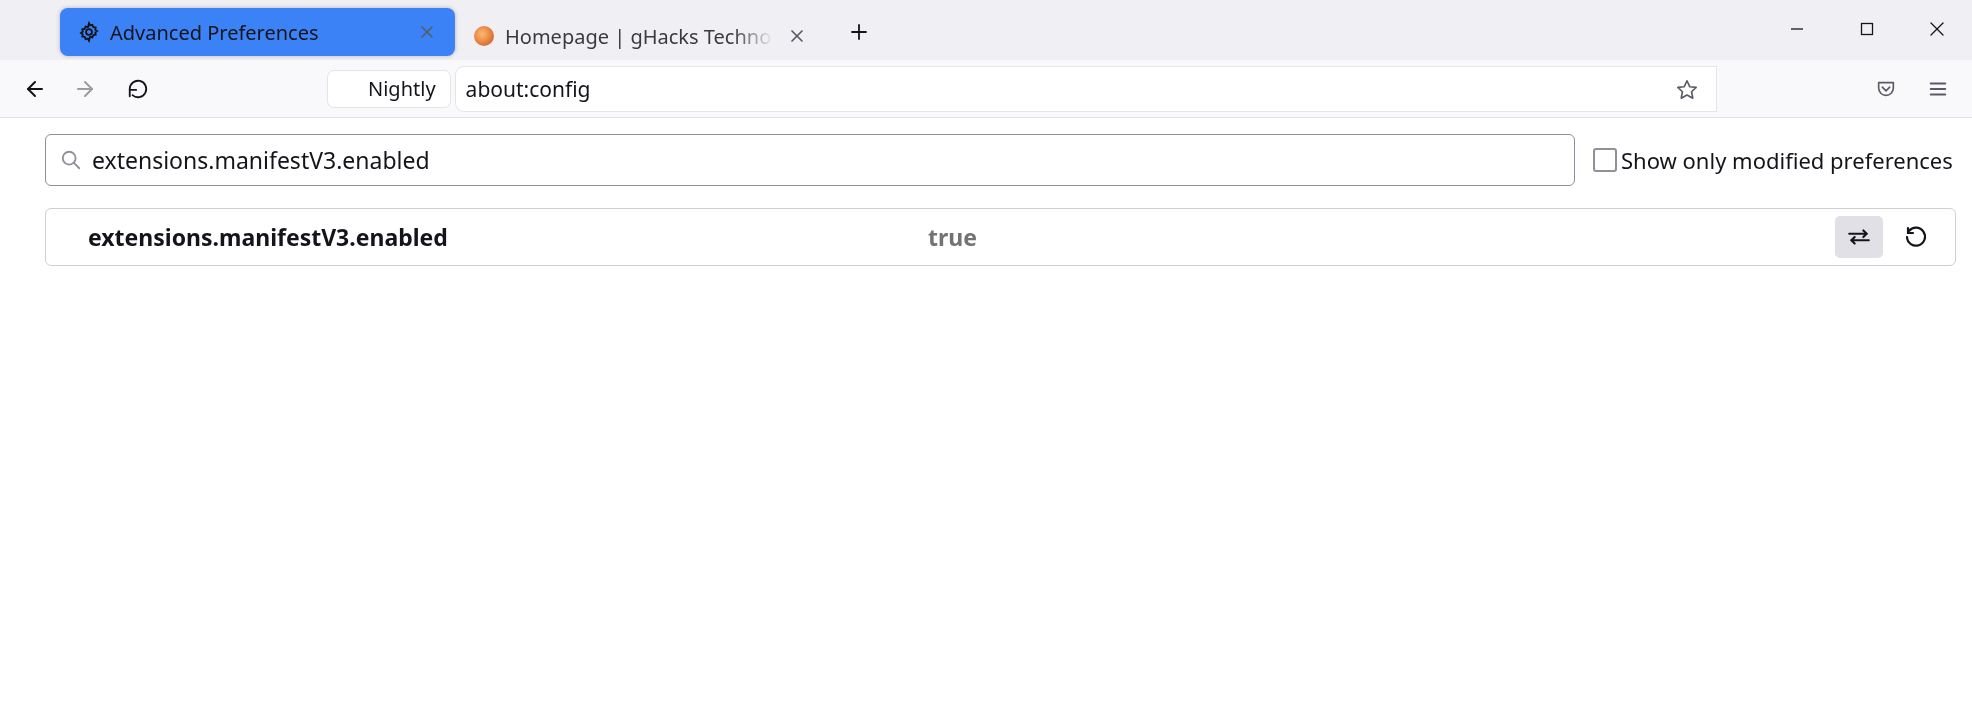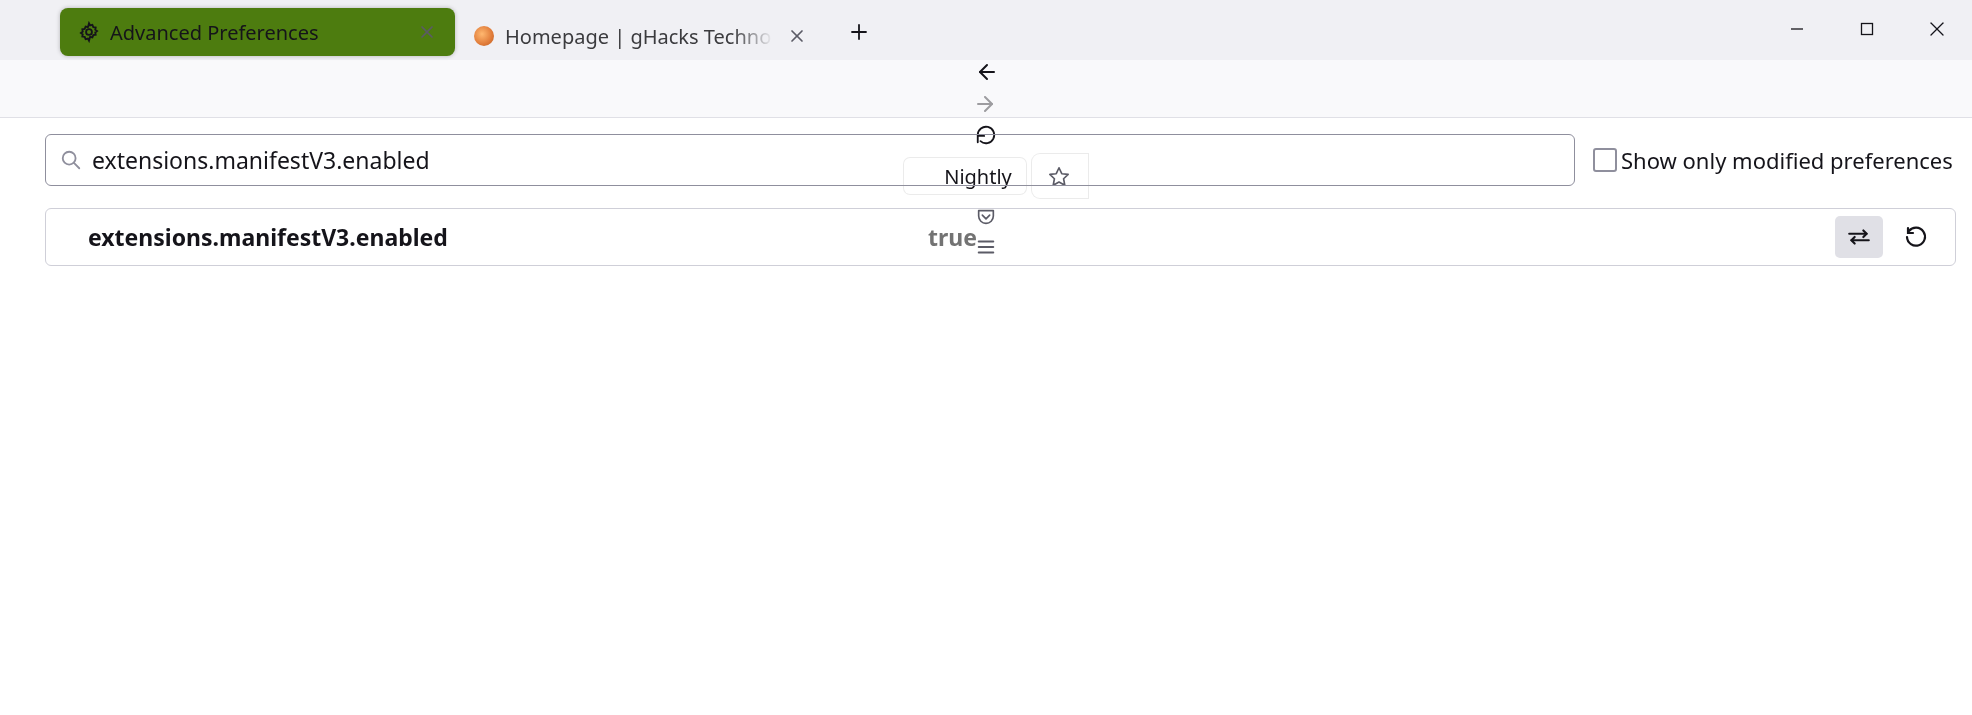--- a/index.html
+++ b/index.html
@@ -20,21 +20,21 @@
     align-items: center;
     padding: 0 14px 0 18px;
     font-size: 20px;
     color: #15141a;
     border-radius: 8px 8px 0 0;
     position: relative;
     gap: 10px;
     cursor: pointer;
   }
   .tab.active {
-    background: #4d7c0f;
+    background: #3b82f6;
     box-shadow: 0 0 4px rgba(0,0,0,0.25);
     width: 395px;
     margin-bottom: 4px;
     border-radius: 8px;
   }
   .tab.inactive {
     width: 370px;
     color: #3b3b3e;
   }
   .tab .favicon { width: 22px; height: 22px; flex-shrink: 0; display:flex; align-items:center; justify-content:center; }
@@ -58,21 +58,20 @@
   
   
   .toolbar {
     height: 58px;
     background: #f9f9fb;
     display: flex;
     align-items: center;
     padding: 0 12px;
     gap: 8px;
     border-bottom: 1px solid #e0e0e6;
-    flex-direction: column;
   }
   .nav-btn {
     width: 44px; height: 44px; display:flex; align-items:center; justify-content:center;
     border-radius: 6px; cursor:pointer; color:#5b5b66;
   }
   .nav-btn.disabled { opacity: 0.4; cursor:default; }
   
   .url-wrap {
     flex: 1; display:flex; align-items:center; height: 44px;
     margin-left: 160px; margin-right: 140px;
@@ -220,20 +219,21 @@
         <polyline points="3 20 3 13 10 13"></polyline>
       </svg>
   </div>
 
   <div class="url-wrap">
     <div class="identity-chip">
       <span class="logo"><span class="firefox-logo"></span></span>
       <span class="name">Nightly</span>
     </div>
     <div class="url-bar">
+      <span class="url-text">about:config</span>
       <span class="star-btn">
         <svg width="22" height="22" viewBox="0 0 24 24" fill="none" stroke="#5b5b66" stroke-width="1.8" stroke-linejoin="round">
             <polygon points="12 3 15 9.5 22 10.3 17 15 18.3 22 12 18.5 5.7 22 7 15 2 10.3 9 9.5 12 3"></polygon>
           </svg>
       </span>
     </div>
   </div>
 
   <div class="nav-btn">
     <svg width="22" height="22" viewBox="0 0 24 24" fill="none" stroke="#5b5b66" stroke-width="1.8" stroke-linejoin="round" stroke-linecap="round">

